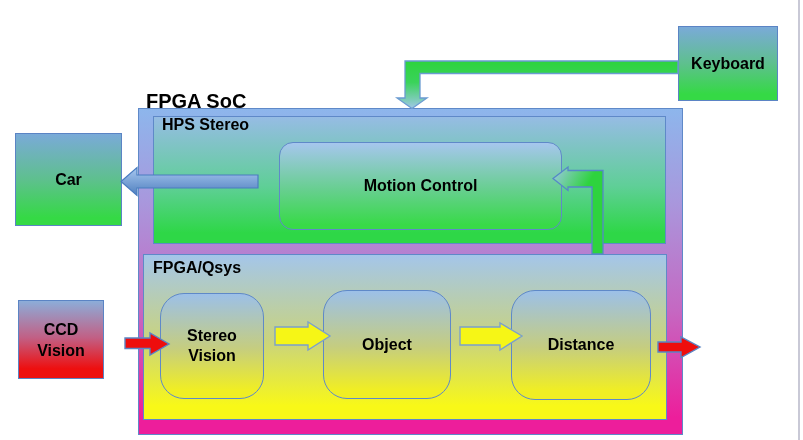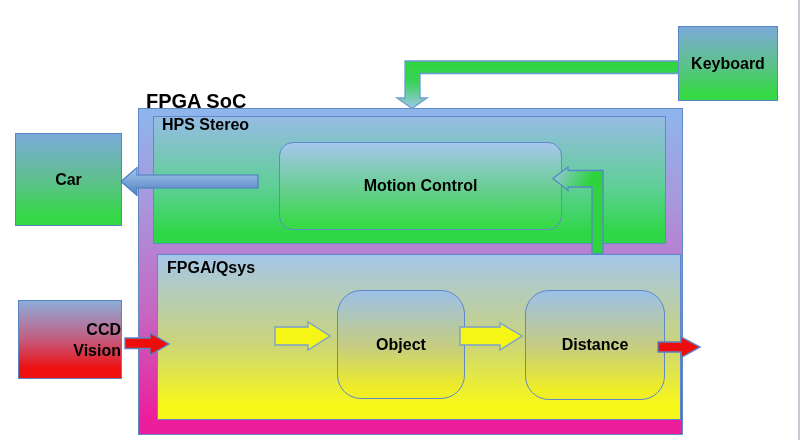--- a/index.html
+++ b/index.html
@@ -24,21 +24,21 @@
     position:absolute; left:7px; top:-16px; font-size:20px; line-height:16px;
     white-space:nowrap;
   }
   .hps {
     position:absolute; left:14px; top:7px; width:513px; height:128px;
     border:1.5px solid #5f89c8;
     background:linear-gradient(180deg,#96bce4 0%,#5fcf97 55%,#2ed747 92%);
   }
   .hps-label { position:absolute; left:8px; top:0px; font-size:16px; line-height:16px; white-space:nowrap; }
   .qsys {
-    position:absolute; left:18px; top:145px; width:524px; height:166px;
+    position:absolute; left:4px; top:145px; width:524px; height:166px;
     border:1.5px solid #5f89c8;
     background:linear-gradient(180deg,#a4c6ea 0%,#c9d37e 52%,#f8f818 92%);
   }
   .qsys-label { position:absolute; left:9px; top:5px; font-size:16px; line-height:16px; white-space:nowrap; }
 
   
   .proc {
     position:absolute; border:1.6px solid #5f89c8; border-radius:15px;
     display:flex; flex-direction:column; align-items:center; justify-content:center;
     text-align:center; font-weight:bold; font-size:16px; line-height:20px; color:#000;
@@ -59,21 +59,21 @@
   
   .io {
     position:absolute; border:1.6px solid #5b84c4;
     display:flex; flex-direction:column; align-items:center; justify-content:center;
     text-align:center; font-weight:bold; font-size:16px; line-height:21px; color:#000;
   }
   .io-green { background:linear-gradient(180deg,#7aaad8 0%,#5ec08e 50%,#35d945 92%); }
   .io-red   { background:linear-gradient(180deg,#8cadd9 0%,#c25f84 48%,#ee0f0f 88%); }
   .keyboard { left:678px; top:26px;  width:100px; height:75px; }
   .car      { left:15px;  top:133px; width:107px; height:93px; }
-  .ccd      { left:18px;  top:300px; width:104px; height:79px;align-items:flex-end; }
+  .ccd      { left:18px;  top:300px; width:86px; height:79px; }
   .lcd      { left:699px; top:307px; width:94px;  height:75px; }
 
   
   .arrow { position:absolute; overflow:visible; }
 </style>
 </head>
 <body>
 
 <div class="page">
 
@@ -83,20 +83,24 @@
     <div class="hps">
       <div class="lbl hps-label">HPS Stereo</div>
       <div class="proc motion">
         <div>Motion Control</div>
       </div>
     </div>
 
     <div class="qsys">
       <div class="lbl qsys-label">FPGA/Qsys</div>
 
+      <div class="proc qproc stereo">
+        <div>Stereo</div>
+        <div>Vision</div>
+      </div>
 
       <div class="proc qproc object">
         <div>Object</div>
       </div>
 
       <div class="proc qproc distance">
         <div>Distance</div>
       </div>
     </div>
   </div>

